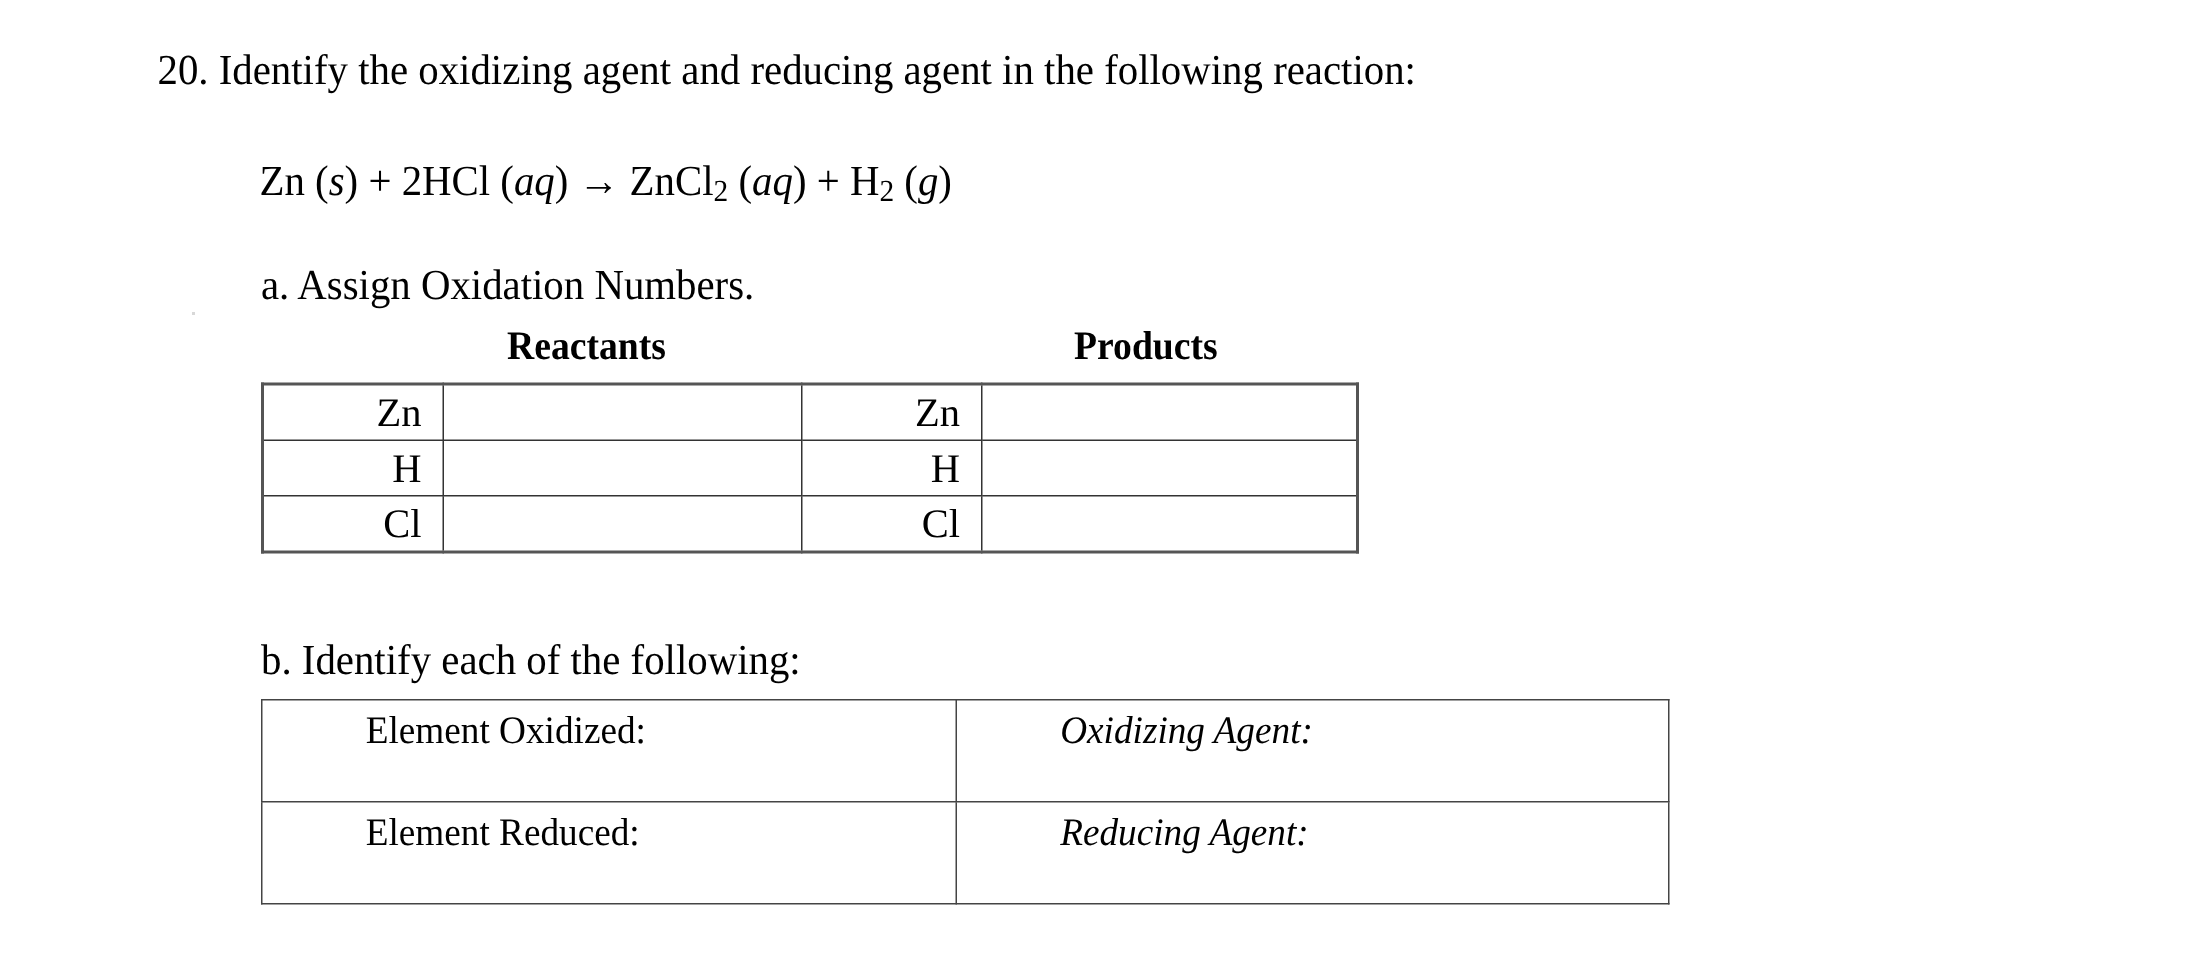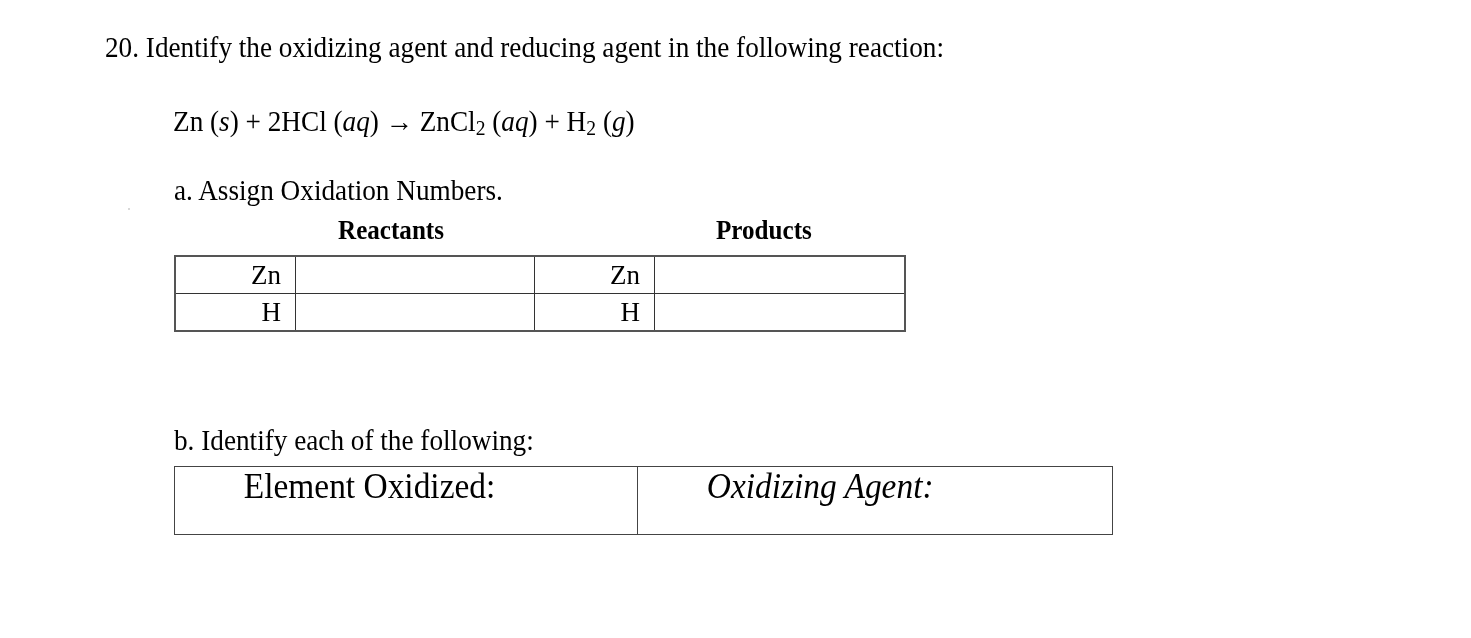--- a/index.html
+++ b/index.html
@@ -88,21 +88,21 @@
       position: absolute;
       left: 174px; top: 466px;
       border-collapse: collapse;
       border: 1.5px solid #333333;
     }
     .id-table td {
       border: 1.5px solid #444444;
       height: 67px;
       padding: 0;
       vertical-align: top;
-      font-size: 35px;
+      font-size: 26px;
       line-height: 36px;
       margin-left: 25px;
     }
     .id-table td.left { width: 462px; }
     .id-table td.right { width: 474px; font-style: italic; }
     .id-table .cell-text {
       display: inline-block;
       padding-left: 72px;
       padding-top: 2px;
       transform-origin: left top;
@@ -136,29 +136,43 @@
     <td class="c2"></td>
     <td class="c3 label">Zn</td>
     <td class="c4"></td>
   </tr>
   <tr>
     <td class="c1 label">H</td>
     <td class="c2"></td>
     <td class="c3 label">H</td>
     <td class="c4"></td>
   </tr>
+  <tr>
+    <td class="c1 label">Cl</td>
+    <td class="c2"></td>
+    <td class="c3 label">Cl</td>
+    <td class="c4"></td>
+  </tr>
 </tbody>
   </table>
 
 <div class="abs part-b">b. Identify each of the following:</div>
 
 <table class="id-table">
   <tbody>
       <tr>
     <td class="left">
       <span class="cell-text">Element Oxidized:</span>
     </td>
     <td class="right">
       <span class="cell-text">Oxidizing Agent:</span>
     </td>
   </tr>
+  <tr>
+    <td class="left">
+      <span class="cell-text">Element Reduced:</span>
+    </td>
+    <td class="right">
+      <span class="cell-text">Reducing Agent:</span>
+    </td>
+  </tr>
 </tbody>
   </table>
 
 </body></html>

